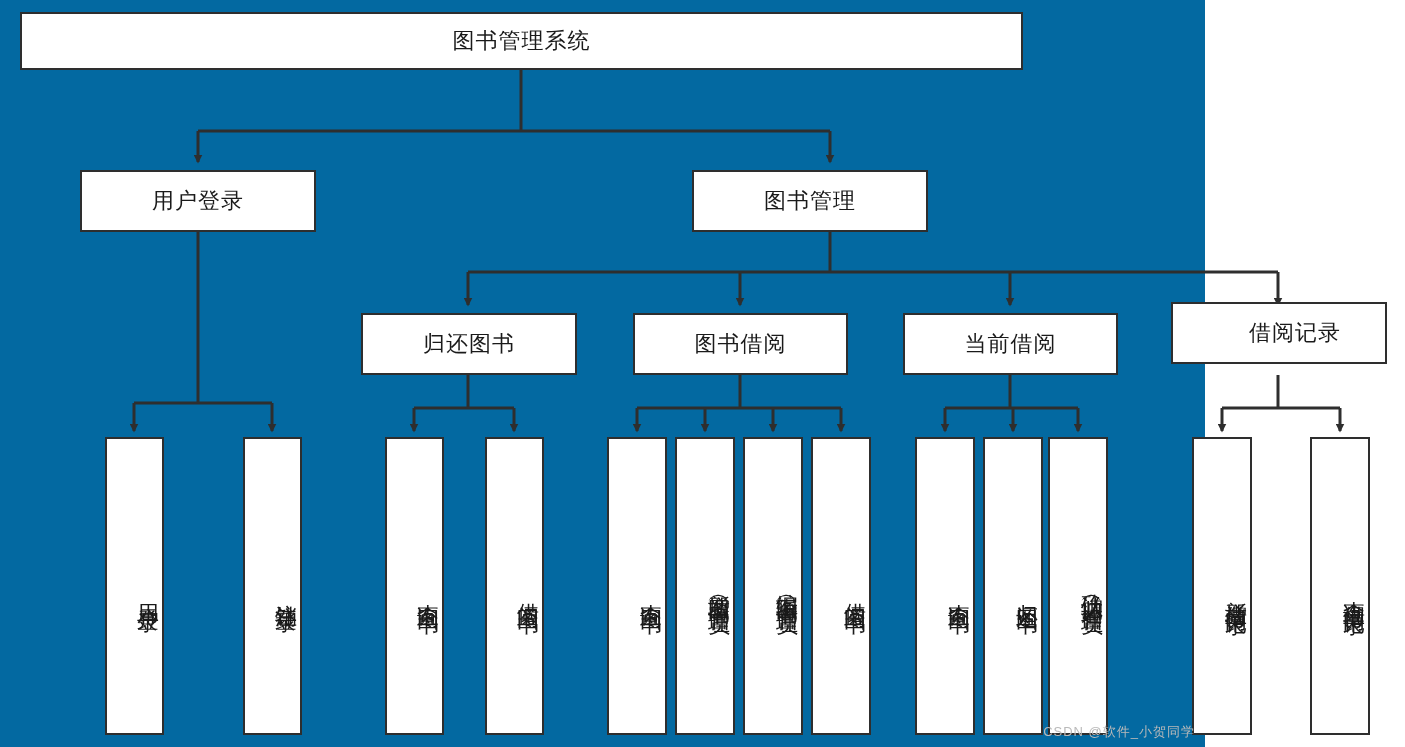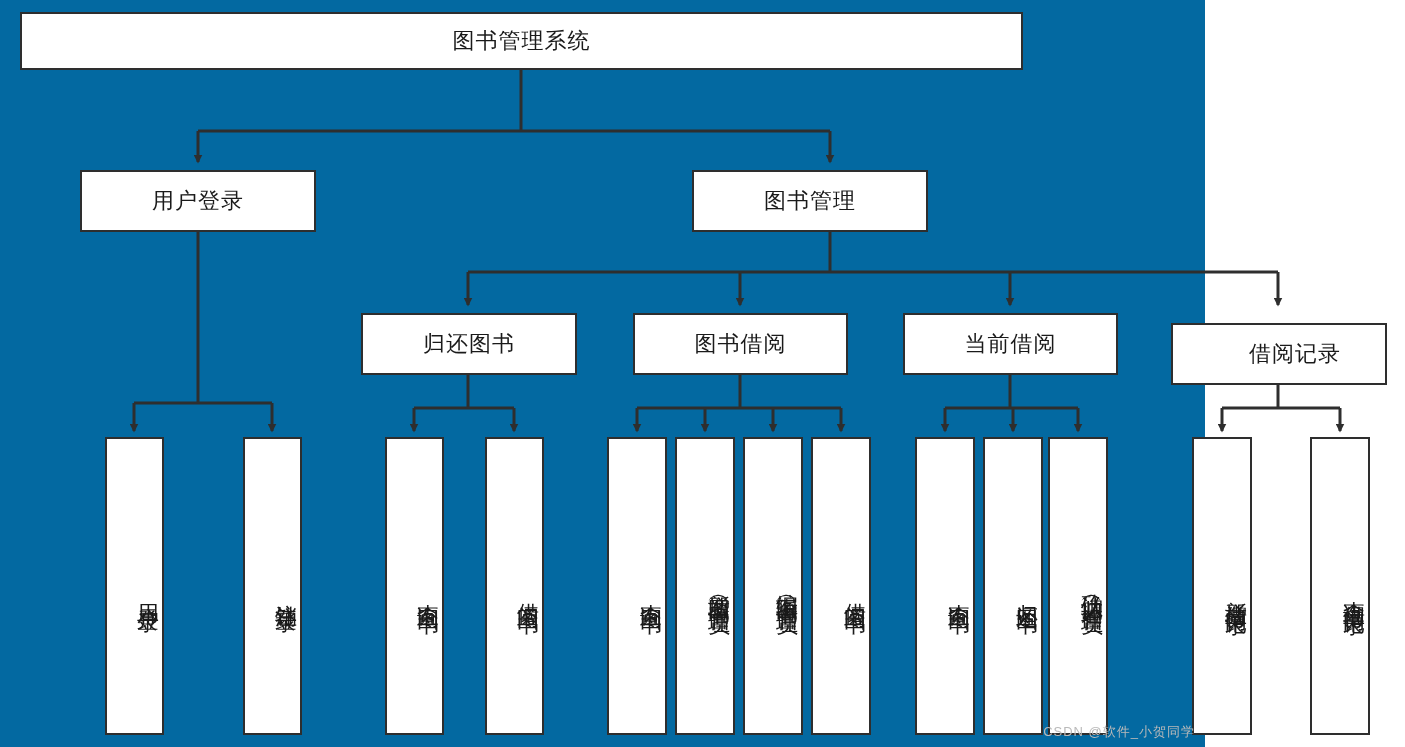--- a/index.html
+++ b/index.html
@@ -75,21 +75,21 @@
   </svg>
 
   <div class="node horiz" style="left:20px;top:12px;width:1003px;height:58px;">图书管理系统</div>
 
   <div class="node horiz" style="left:80px;top:170px;width:236px;height:62px;">用户登录</div>
   <div class="node horiz" style="left:692px;top:170px;width:236px;height:62px;text-align:right;">图书管理</div>
 
   <div class="node horiz" style="left:361px;top:313px;width:216px;height:62px;">归还图书</div>
   <div class="node horiz" style="left:633px;top:313px;width:215px;height:62px;">图书借阅</div>
   <div class="node horiz" style="left:903px;top:313px;width:215px;height:62px;">当前借阅</div>
-  <div class="node horiz" style="left:1171px;top:323px;width:216px;height:62px;padding-left:32px;">借阅记录</div>
+  <div class="node horiz" style="left:1171px;top:302px;width:216px;height:62px;padding-left:32px;">借阅记录</div>
 
   <div class="node vert" style="left:105px;top:437px;width:59px;height:298px;">用户登录</div>
   <div class="node vert" style="left:243px;top:437px;width:59px;height:298px;">注销登录</div>
 
   <div class="node vert" style="left:385px;top:437px;width:59px;height:298px;">查询图书</div>
   <div class="node vert" style="left:485px;top:437px;width:59px;height:298px;">借阅图书</div>
 
   <div class="node vert" style="left:607px;top:437px;width:60px;height:298px;">查询图书</div>
   <div class="node vert tall" style="left:675px;top:437px;width:60px;height:298px;">新增图书（管理员）</div>
   <div class="node vert tall" style="left:743px;top:437px;width:60px;height:298px;">编辑图书（管理员）</div>

